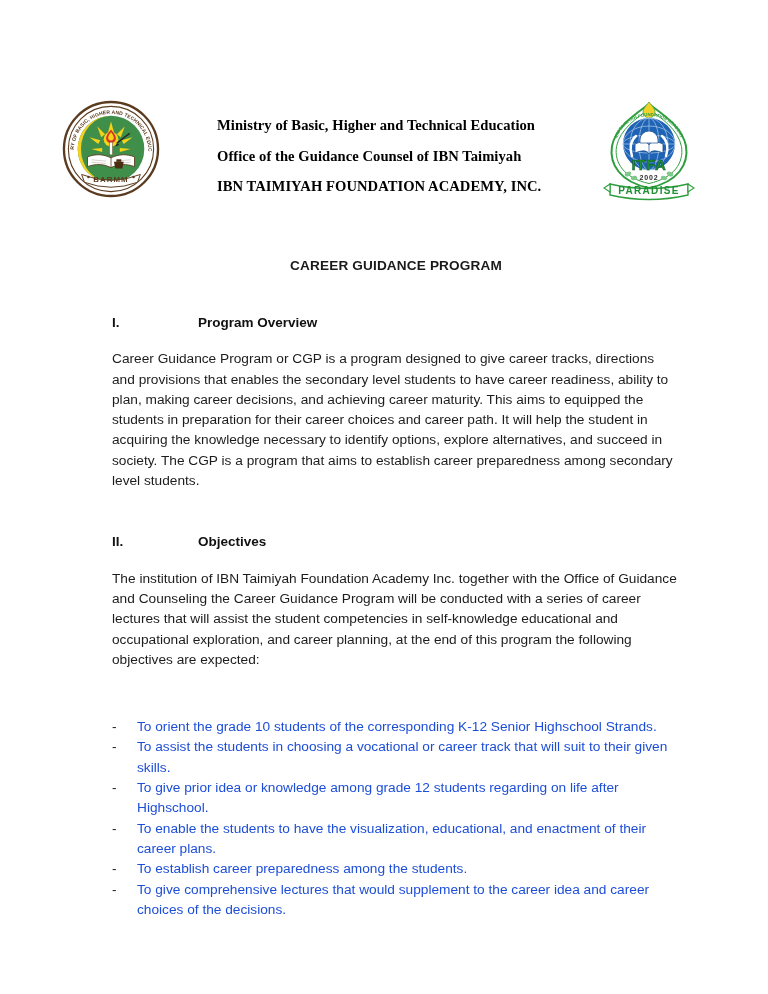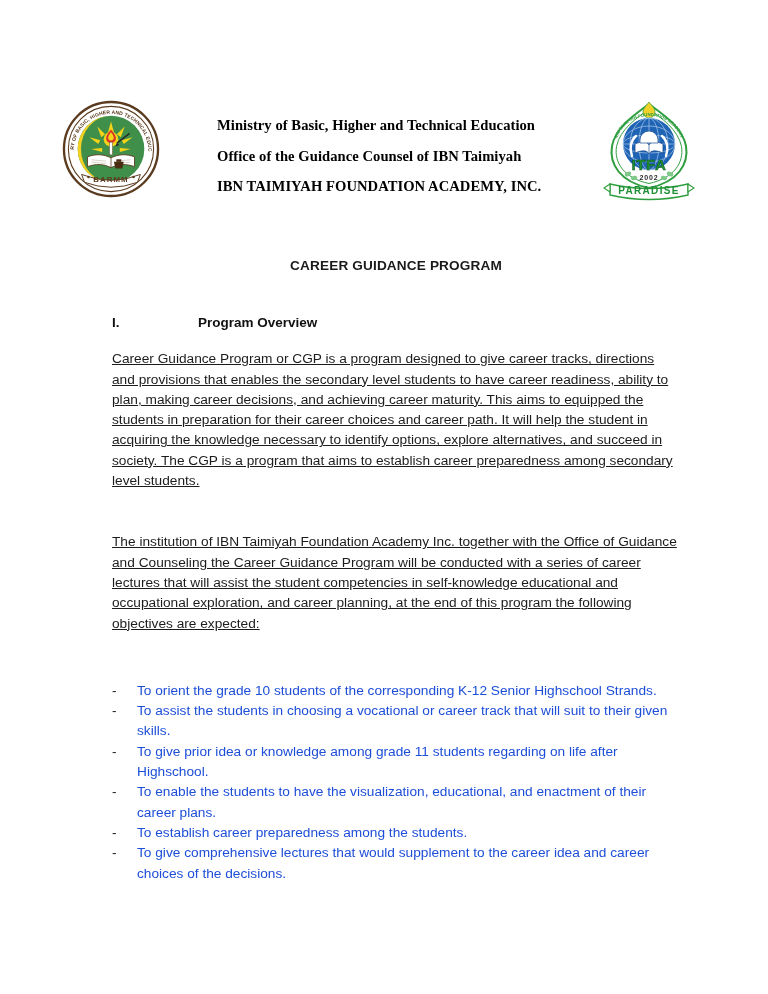--- a/index.html
+++ b/index.html
@@ -98,21 +98,20 @@
   .section-heading .numeral {
     width: 54px;
     flex: 0 0 54px;
   }
   .section-heading .heading-label { flex: 1 1 auto; padding-left: 32px; }
 
   .body-para {
     text-align: left;
     margin: 0 0 10px 0;
     color: #1c1c1c;
-    text-decoration: underline;
   }
 
   .gap-1 { height: 31px; }
   .gap-2 { height: 37px; }
 
   .bullet-list {
     margin: 0;
     padding: 0;
     list-style: none;
   }
@@ -255,36 +254,40 @@
   <div class="content">
 
     <div class="section-heading">
       <span class="numeral">I.</span>
       <span class="heading-label">Program Overview</span>
     </div>
     <p class="body-para">Career Guidance Program or CGP is a program designed to give career tracks, directions and provisions that enables the secondary level students to have career readiness, ability to plan, making career decisions, and achieving career maturity. This aims to equipped the students in preparation for their career choices and career path. It will help the student in acquiring the knowledge necessary to identify options, explore alternatives, and succeed in society. The CGP is a program that aims to establish career preparedness among secondary level students.</p>
 
     <div class="gap-1"></div>
 
+    <div class="section-heading">
+      <span class="numeral">II.</span>
+      <span class="heading-label">Objectives</span>
+    </div>
     <p class="body-para">The institution of IBN Taimiyah Foundation Academy Inc. together with the Office of Guidance and Counseling the Career Guidance Program will be conducted with a series of career lectures that will assist the student competencies in self-knowledge educational and occupational exploration, and career planning, at the end of this program the following objectives are expected:</p>
 
     <div class="gap-2"></div>
 
     <ul class="bullet-list">
       <li>
         <span class="dash">-</span>
         <span class="li-text">To orient the grade 10 students of the corresponding K-12 Senior Highschool Strands.</span>
       </li>
       <li>
         <span class="dash">-</span>
         <span class="li-text">To assist the students in choosing a vocational or career track that will suit to their given skills.</span>
       </li>
       <li>
         <span class="dash">-</span>
-        <span class="li-text">To give prior idea or knowledge among grade 11 students regarding on life after Highschool.</span>
+        <span class="li-text">To give prior idea or knowledge among grade 12 students regarding on life after Highschool.</span>
       </li>
       <li>
         <span class="dash">-</span>
         <span class="li-text">To enable the students to have the visualization, educational, and enactment of their career plans.</span>
       </li>
       <li>
         <span class="dash">-</span>
         <span class="li-text">To establish career preparedness among the students.</span>
       </li>
       <li>

